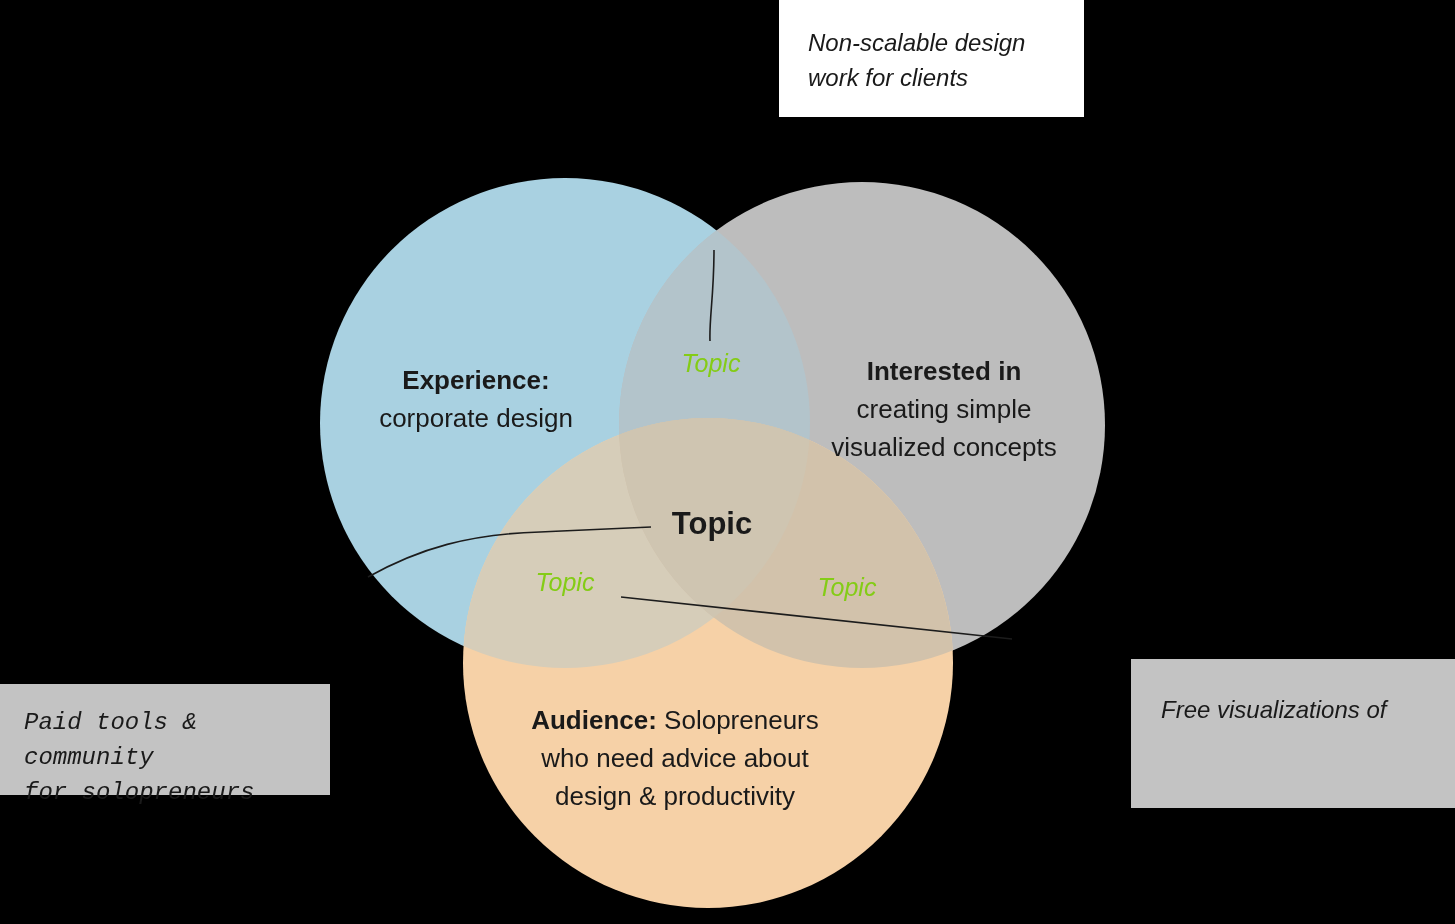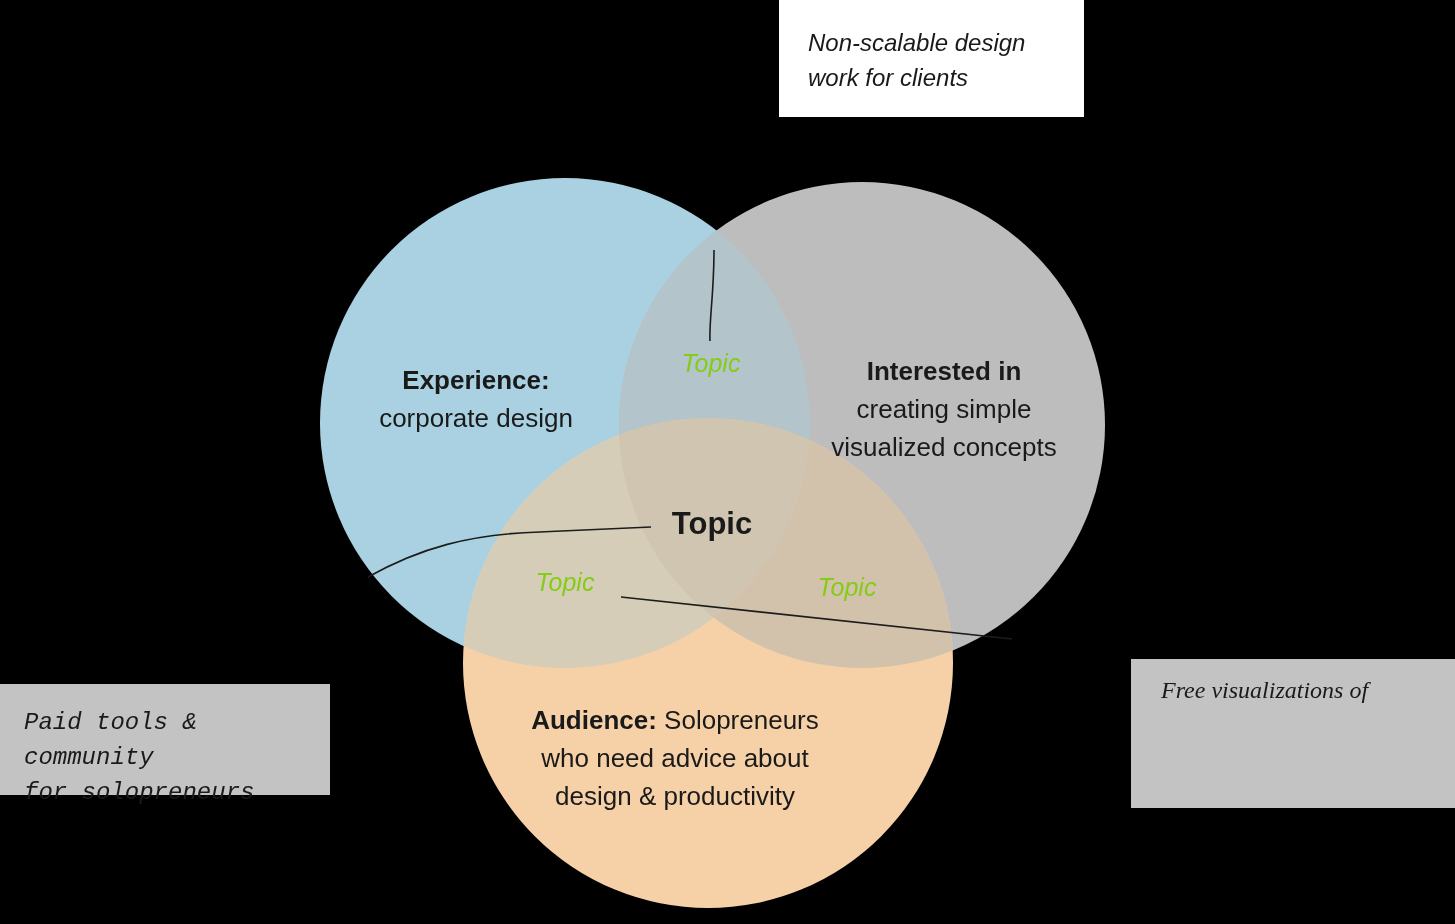--- a/index.html
+++ b/index.html
@@ -52,21 +52,21 @@
   .callout {
     position: absolute;
     color: #1a1a1a;
     font-size: 24px;
     font-style: italic;
     line-height: 35px;
     box-sizing: border-box;
   }
   .callout-top   { left: 779px;  top: 0;     width: 305px; height: 117px; padding: 25px 0 0 29px; }
   .callout-left  { left: 0;      top: 684px; width: 330px; height: 111px; padding: 21px 0 0 24px; }
-  .callout-right { left: 1131px; top: 659px; width: 324px; height: 149px; padding: 14px 0 0 30px; font-family: Liberation Serif, serif; }
+  .callout-right { left: 1131px; top: 659px; width: 324px; height: 149px; padding: 33px 0 0 30px; }
 </style>
 </head>
 <body>
 
 <div class="stage" style="background: rgb(0, 0, 0);">
 
   <svg class="venn-svg" width="1455" height="924" viewBox="0 0 1455 924">
     <defs>
       <clipPath id="clipExperience">
           <circle cx="565" cy="423" r="245"></circle>

